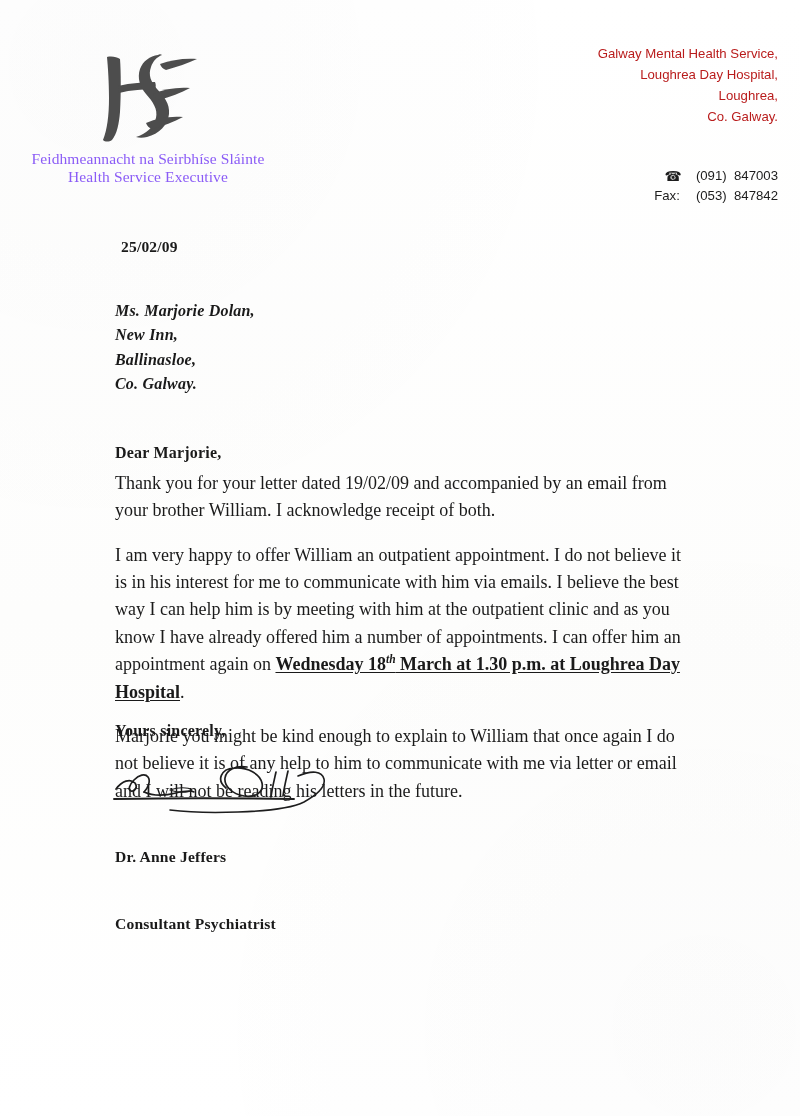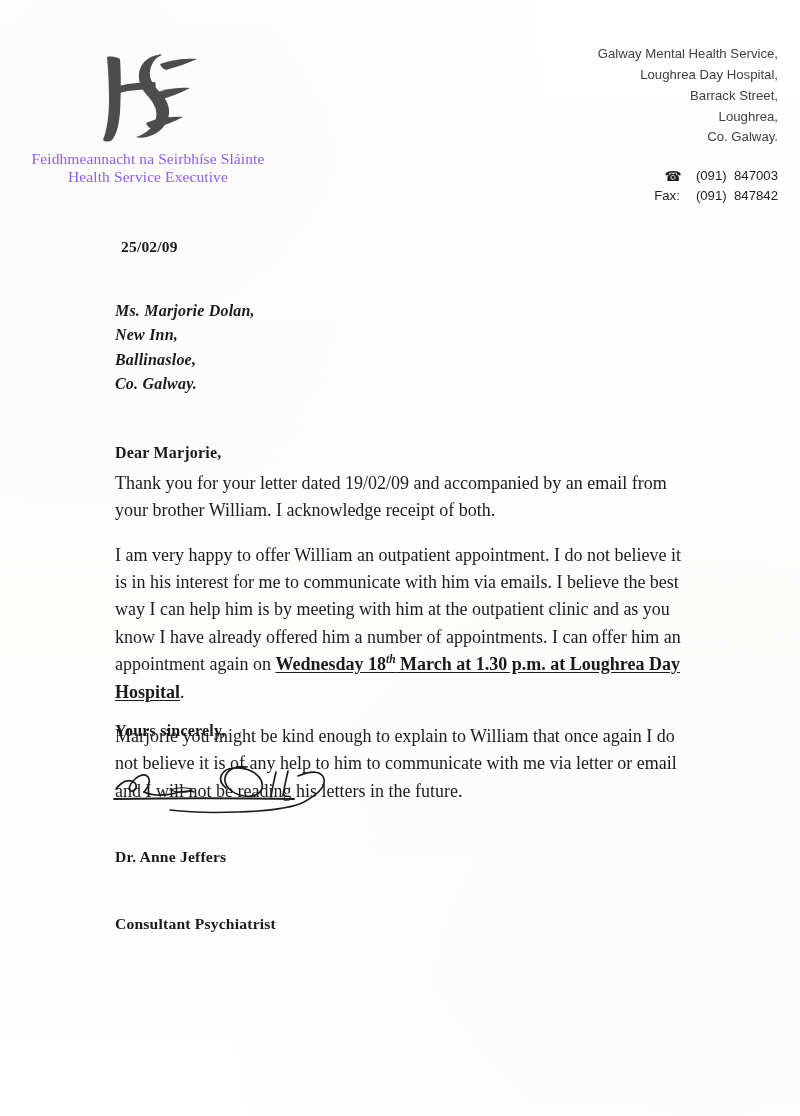--- a/index.html
+++ b/index.html
@@ -58,21 +58,21 @@
 
   .address-block {
     position: absolute;
     right: 22px;
     top: 44px;
     width: 300px;
     text-align: right;
     font-family: "Liberation Sans", "DejaVu Sans", sans-serif;
     font-size: 13.2px;
     line-height: 1.58;
-    color: #404040;
+    color: #b91c1c;
   }
   .contact-block {
     position: absolute;
     right: 22px;
     top: 166px;
     width: 320px;
     text-align: right;
     font-family: "Liberation Sans", "DejaVu Sans", sans-serif;
     font-size: 13.2px;
     line-height: 1.52;
@@ -205,33 +205,32 @@
     </svg>
     <div class="logo-tagline">
       <span class="ga">Feidhmeannacht na Seirbhíse Sláinte</span>
       <span class="en">Health Service Executive</span>
     </div>
   </div>
 
   <div class="address-block">
     <div>Galway Mental Health Service,</div>
     <div>Loughrea Day Hospital,</div>
-    <div>Barrack Street,</div>
     <div>Loughrea,</div>
     <div>Co. Galway.</div>
   </div>
 
   <div class="contact-block">
     <div class="contact-row">
       <span class="tel-glyph">☎</span>
       <span>(091)  847003</span>
     </div>
     <div class="contact-row">
       <span class="fax-label">Fax:</span>
-      <span>(091)  847842</span>
+      <span>(053)  847842</span>
     </div>
   </div>
 
   <div class="letter-date">25/02/09</div>
 
   <div class="recipient">
     <div>Ms. Marjorie Dolan,</div>
     <div>New Inn,</div>
     <div>Ballinasloe,</div>
     <div>Co. Galway.</div>

